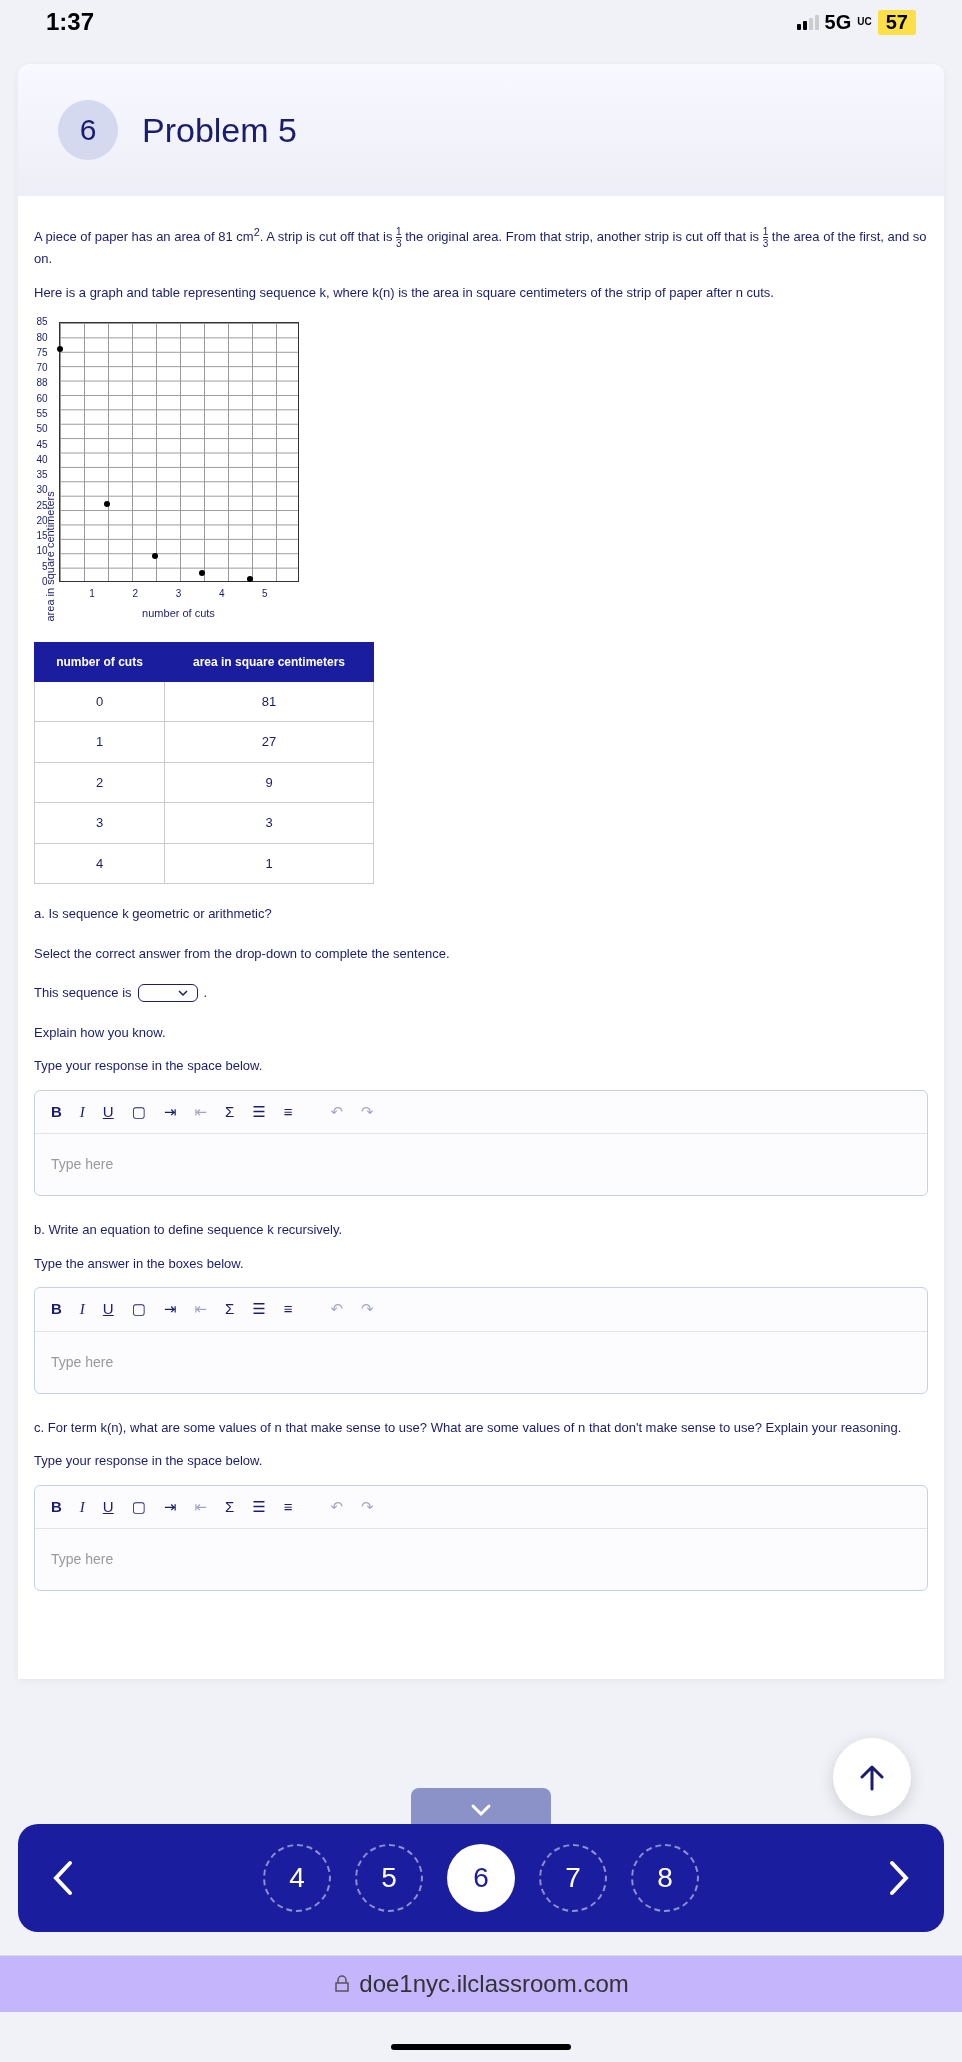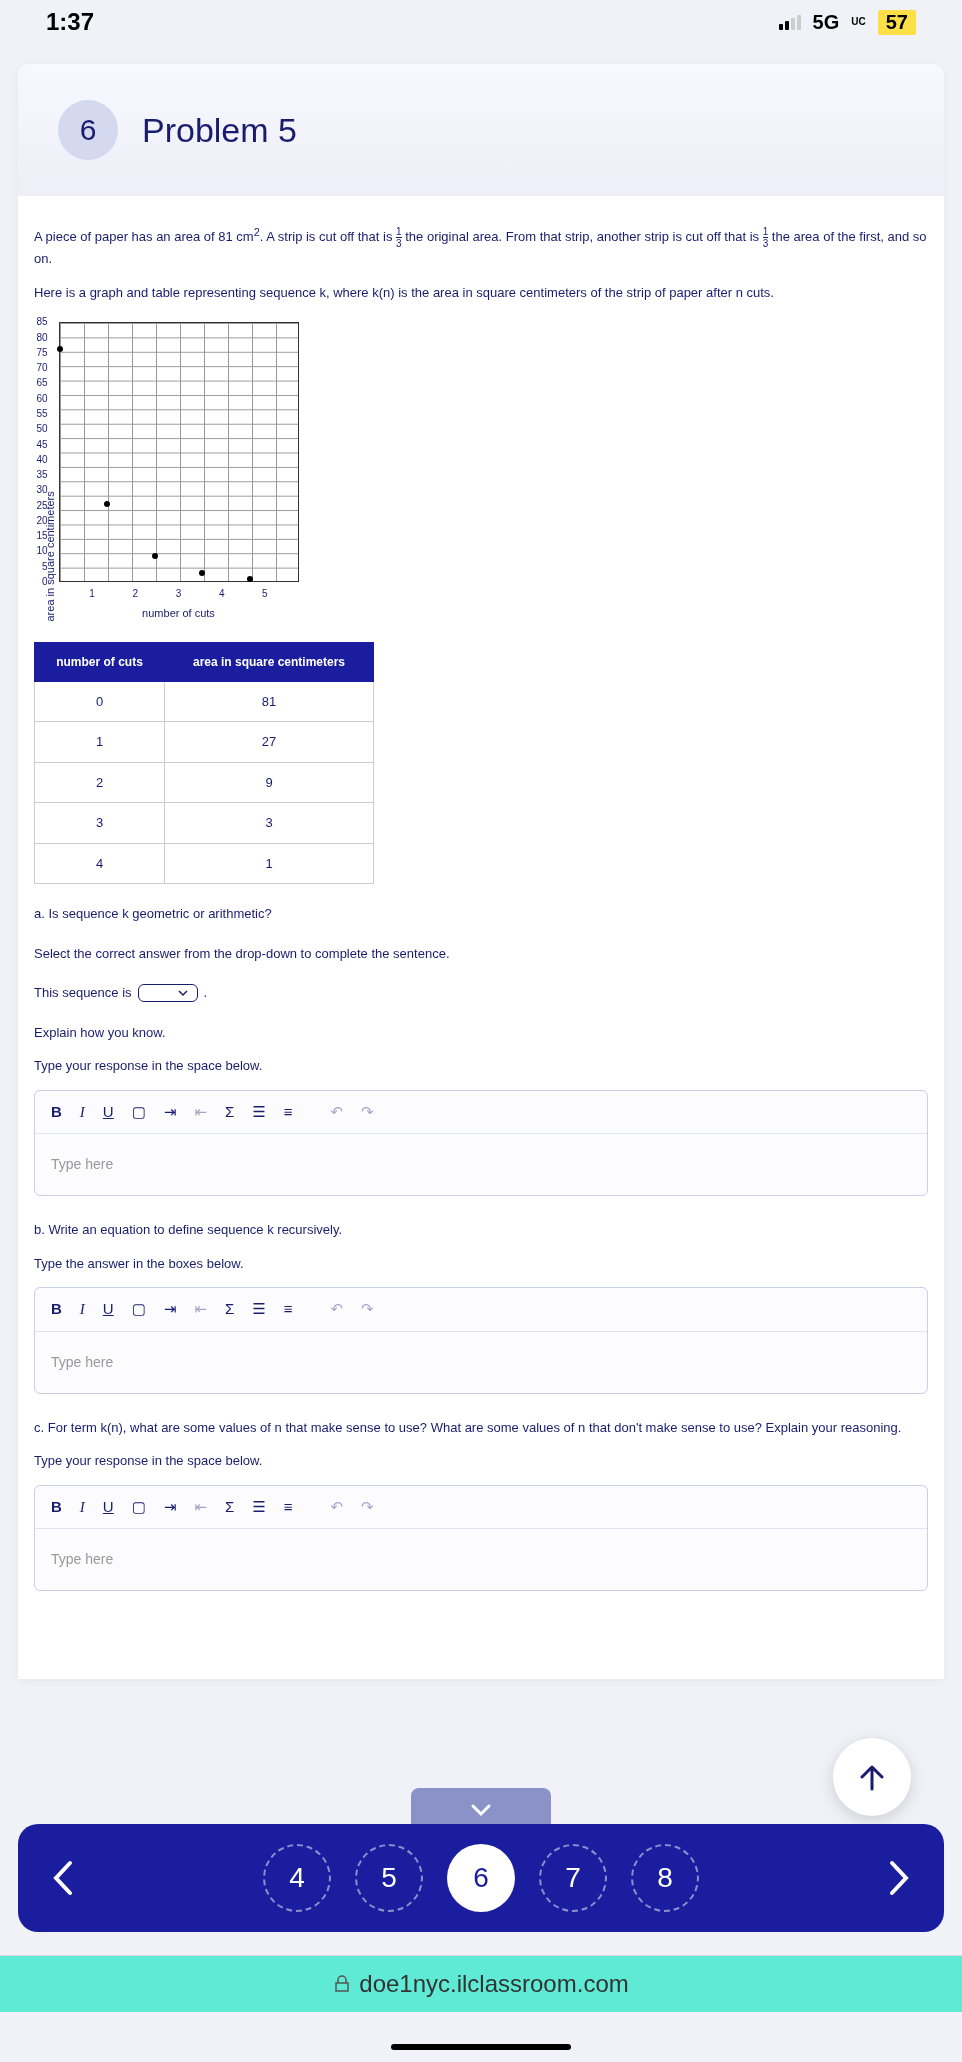--- a/index.html
+++ b/index.html
@@ -1,18 +1,18 @@
 <!DOCTYPE html>
 <html><head>
 <meta charset="utf-8">
 <style>
 *{box-sizing:border-box;margin:0;padding:0}
 body{font-family:-apple-system,BlinkMacSystemFont,sans-serif;background:#f0f2f8;width:962px;height:2062px;position:relative;overflow:hidden}
 .status-bar{display:flex;justify-content:space-between;align-items:center;padding:8px 46px;font-size:24px;font-weight:600}
-.status-right{display:flex;align-items:center;gap:12px}
+.status-right{display:flex;align-items:center;gap:6px}
 .signal{display:flex;align-items:flex-end;gap:2px}
 .signal span{width:4px;background:#000;border-radius:1px}
 .signal span:nth-child(1){height:6px}
 .signal span:nth-child(2){height:9px}
 .signal span:nth-child(3){height:12px;background:#ccc}
 .signal span:nth-child(4){height:15px;background:#ccc}
 .battery{background:#fde047;padding:1px 8px;border-radius:2px;font-size:20px;font-weight:700}
 .card{background:#fff;margin:20px 18px 0;border-radius:12px 12px 0 0;box-shadow:0 2px 8px rgba(0,0,0,0.05);overflow:hidden}
 .header{background:linear-gradient(180deg,#f8f8ff 0%,#eeeef8 100%);padding:36px 40px;display:flex;align-items:center;gap:24px}
 .badge{width:60px;height:60px;border-radius:50%;background:#d4d9f0;color:#1a1d6e;display:flex;align-items:center;justify-content:center;font-size:30px;font-weight:400}
@@ -44,21 +44,21 @@
 .editor-body{padding:20px 16px;color:#999;font-size:14px}
 .back-top{position:absolute;right:30px;bottom:210px;display:flex;flex-direction:column;align-items:center;gap:8px}
 .back-top-btn{width:78px;height:78px;border-radius:50%;background:#fff;box-shadow:0 4px 16px rgba(0,0,0,0.15);display:flex;align-items:center;justify-content:center}
 .back-top-label{font-size:24px;color:#1a1d6e}
 .pager{position:absolute;bottom:130px;left:18px;right:18px;background:#1a1d9e;border-radius:20px;padding:20px 30px;display:flex;align-items:center;justify-content:space-between}
 .pager-nav{color:#fff;font-size:40px}
 .pager-nums{display:flex;gap:24px}
 .pager-num{width:68px;height:68px;border:2px dashed rgba(255,255,255,0.5);border-radius:50%;display:flex;align-items:center;justify-content:center;color:#fff;font-size:28px}
 .pager-num.active{background:#fff;color:#1a1d9e;border:none}
 .tab-arrow{position:absolute;bottom:230px;left:50%;transform:translateX(-50%);width:140px;height:44px;background:#8a92c8;border-radius:8px 8px 0 0;display:flex;align-items:center;justify-content:center}
-.url-bar{position:absolute;bottom:50px;left:0;right:0;display:flex;align-items:center;justify-content:center;gap:8px;font-size:24px;color:#333;padding:14px;border-top:1px solid #ddd;background:#5eead4}
+.url-bar{position:absolute;bottom:50px;left:0;right:0;display:flex;align-items:center;justify-content:center;gap:8px;font-size:24px;color:#333;padding:14px;border-top:1px solid #ddd;background:#c4b5fd}
 .home-ind{position:absolute;bottom:12px;left:50%;transform:translateX(-50%);width:180px;height:6px;background:#000;border-radius:3px}
 svg{display:block}
 </style>
 </head>
 <body>
 
 <div class="status-bar">
   <span>1:37</span>
   <div class="status-right">
     <div class="signal">
@@ -91,21 +91,21 @@
     <p>Here is a graph and table representing sequence k, where k(n) is the area in square centimeters of the strip of paper after n cuts.</p>
 
     <div class="graph-wrap">
       <div class="ylabel">area in square centimeters</div>
       <div class="graph">
         <div class="yticks">
           <span>85</span>
             <span>80</span>
             <span>75</span>
             <span>70</span>
-            <span>65</span>
+            <span>88</span>
             <span>60</span>
             <span>55</span>
             <span>50</span>
             <span>45</span>
             <span>40</span>
             <span>35</span>
             <span>30</span>
             <span>25</span>
             <span>20</span>
             <span>15</span>

